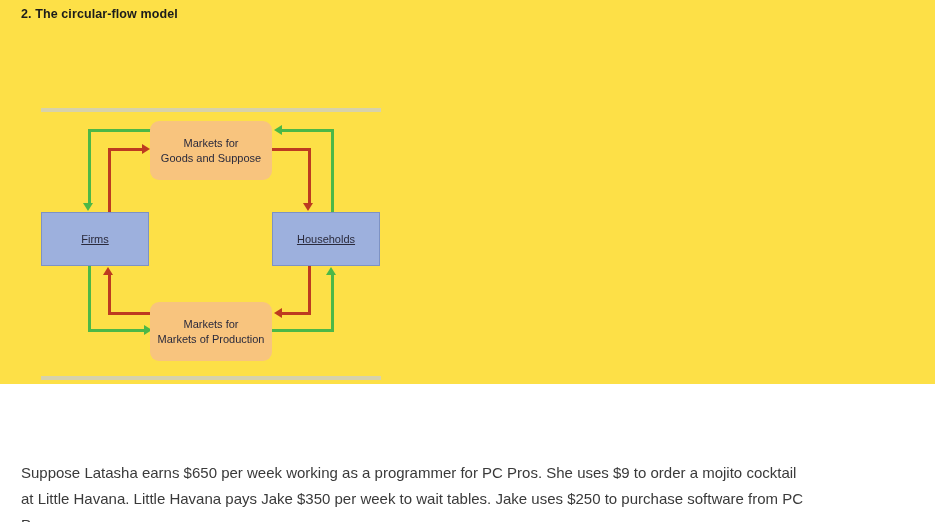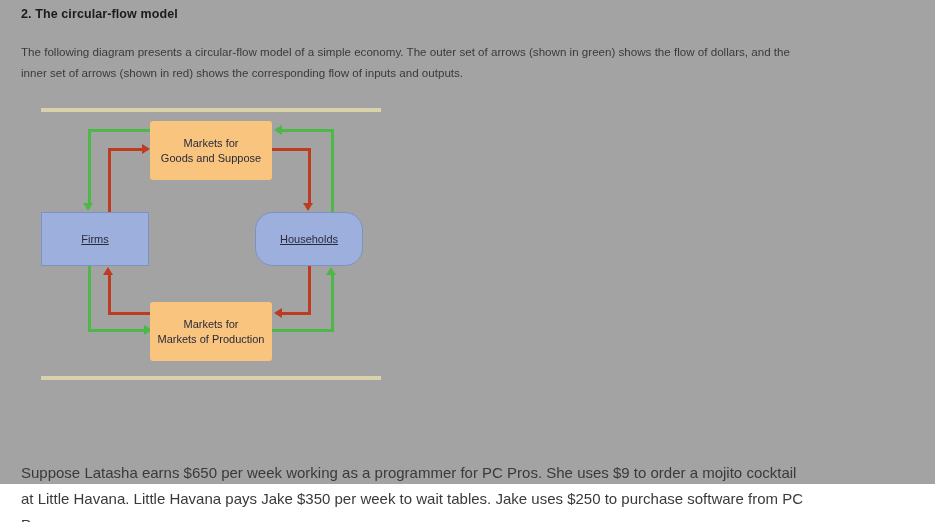--- a/index.html
+++ b/index.html
@@ -11,22 +11,22 @@
     width: 935px;
     height: 522px;
     font-family: "Liberation Sans", sans-serif;
     color: #333333;
     position: relative;
     overflow: hidden;
   }
   .page {
     position: relative;
     width: 935px;
-    height: 484px;
-    background: #a3a3a3;
+    height: 384px;
+    background: #fde047;
   }
 
   
   .q-title {
     position: absolute;
     left: 21px;
     top: 7px;
     font-size: 12.5px;
     font-weight: bold;
     color: #1b1b1b;
@@ -78,35 +78,35 @@
     align-items: center;
     justify-content: center;
     text-align: center;
     font-size: 11px;
     line-height: 15px;
     color: #2a2a3c;
     z-index: 5;
   }
   .node-market {
     background: #f8c47e;
-    border-radius: 3px;
+    border-radius: 9px;
     width: 122px;
     height: 59px;
   }
   .node-sector {
     background: #9db0dd;
     border: 1px solid #7d92c4;
     width: 108px;
     height: 54px;
     text-decoration: underline;
   }
   #node-goods  { left: 109px; top: 13px; }
   #node-factors{ left: 109px; top: 194px; }
   #node-firms  { left: 0px;   top: 104px; }
-  #node-house  { left: 214px; top: 104px; border-radius: 18px; }
+  #node-house  { left: 231px; top: 104px; }
 
   
   .seg {
     position: absolute;
     z-index: 2;
   }
   .seg.g { background: #4cb847; }
   .seg.r { background: #bd3b20; }
   .seg.h { height: 3px; }
   .seg.v { width: 3px; }
@@ -165,21 +165,20 @@
     padding-left: 2px;
   }
 </style>
 </head>
 <body>
 
 <div class="page">
 
   <div class="q-title">2. The circular-flow model</div>
 
-  <div class="intro">The following diagram presents a circular-flow model of a simple economy. The outer set of arrows (shown in green) shows the flow of dollars, and the inner set of arrows (shown in red) shows the corresponding flow of inputs and outputs.</div>
 
   <div class="diagram">
 
     <div class="rule top"></div>
     <div class="rule bottom"></div>
 
     <div class="seg g h" style="left:47px;  top:21px;  width:64px;"></div>
     <div class="seg g v" style="left:47px;  top:21px;  height:74px;"></div>
     <div class="head g-down" style="left:42px; top:95px;"></div>
 

